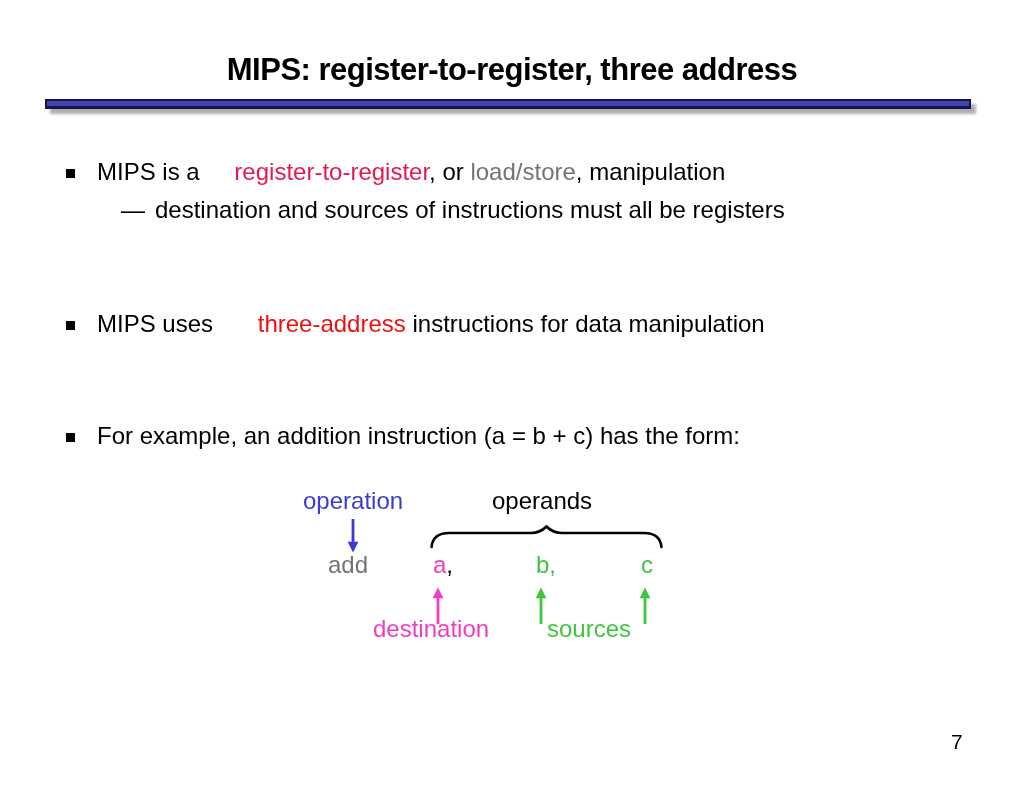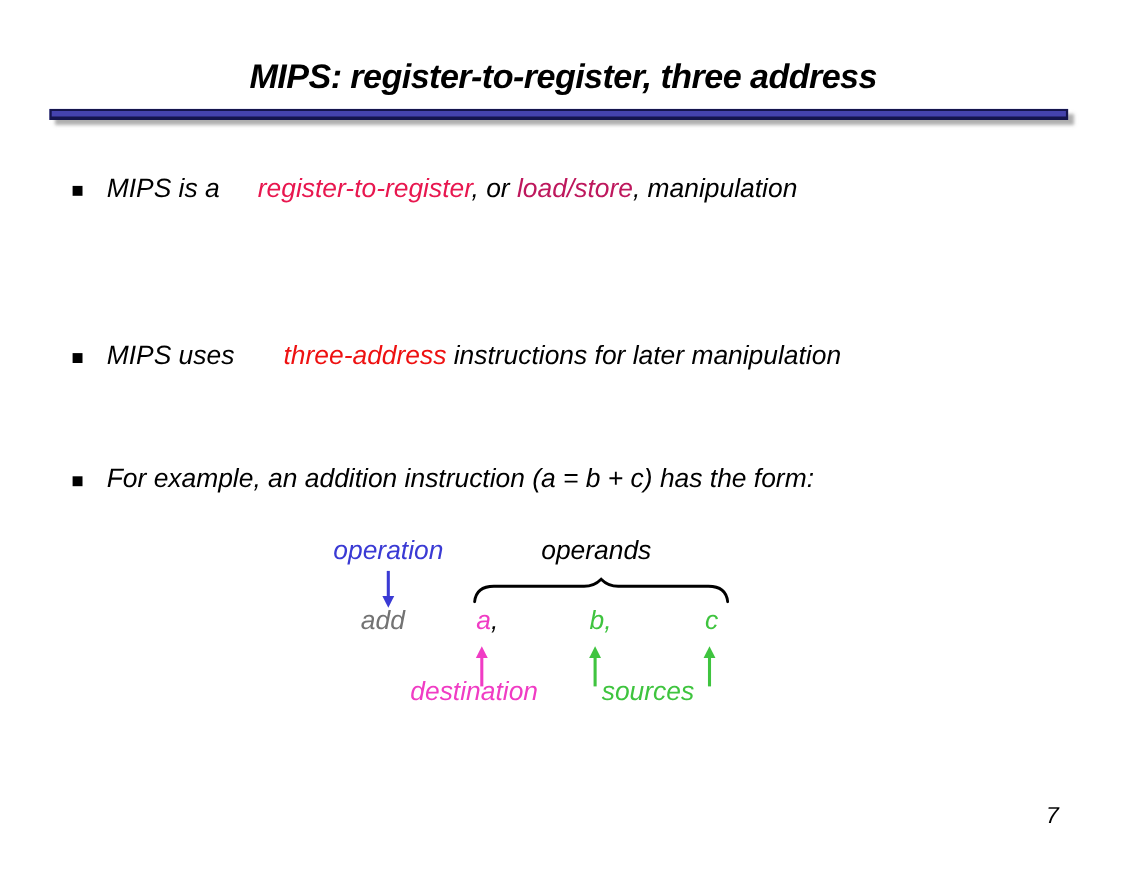--- a/index.html
+++ b/index.html
@@ -1,21 +1,20 @@
 <!DOCTYPE html>
 <html><head>
 <meta charset="utf-8">
 <style>
   html, body { margin: 0; padding: 0; background: #ffffff; }
   .slide {
     position: relative; width: 1024px; height: 791px;
     background: #ffffff; color: #000;
     font-family: "Liberation Sans", sans-serif;
     overflow: hidden;
-    font-style: italic;
   }
   .title {
     position: absolute; top: 52px; left: 0; width: 100%;
     text-align: center; font-size: 31px; font-weight: 700; letter-spacing: -0.5px;
   }
   .rule {
     position: absolute; left: 45px; top: 99px; width: 922px; height: 5px;
     border-style: solid; border-width: 2px 2px 3px 2px;
     box-shadow: 5px 5px 3px rgba(110,110,110,0.55);
   }
@@ -28,27 +27,30 @@
 </head>
 <body>
 
 <div class="slide">
 
   <div class="title">MIPS: register-to-register, three address</div>
   <div class="rule" style="background: rgb(69, 67, 174); border-color: rgb(21, 21, 77);"></div>
 
   <div class="sq" style="left:66px; top:169px;"></div>
   <div class="line" style="left:97px; top:158px;">
-    <span>MIPS is a </span><span style="color: rgb(232, 23, 79); margin-left: 28px;">register-to-register</span><span>, or </span><span style="color: #be185d;">load/store</span><span>, manipulation</span>
+    <span>MIPS is a </span><span style="color: rgb(232, 23, 79); margin-left: 28px;">register-to-register</span><span>, or </span><span style="color: #737373;">load/store</span><span>, manipulation</span>
   </div>
 
+  <div class="line" style="left:121px; top:196px;">
+    <span class="dash">—</span><span>destination and sources of instructions must all be registers</span>
+  </div>
 
   <div class="sq" style="left:66px; top:321px;"></div>
   <div class="line" style="left:97px; top:310px;">
-    <span>MIPS uses </span><span style="color: rgb(238, 17, 17); margin-left: 38px;">three-address</span><span> instructions for later manipulation</span>
+    <span>MIPS uses </span><span style="color: rgb(238, 17, 17); margin-left: 38px;">three-address</span><span> instructions for data manipulation</span>
   </div>
 
   <div class="sq" style="left:66px; top:433px;"></div>
   <div class="line" style="left:97px; top:422px;text-align:center;">
     <span>For example, an addition instruction (a = b + c) has the form:</span>
   </div>
 
   <div class="line" style="left: 303px; top: 487px; color: rgb(58, 58, 212);">operation</div>
   <div class="line" style="left:492px; top:487px;">operands</div>
 

